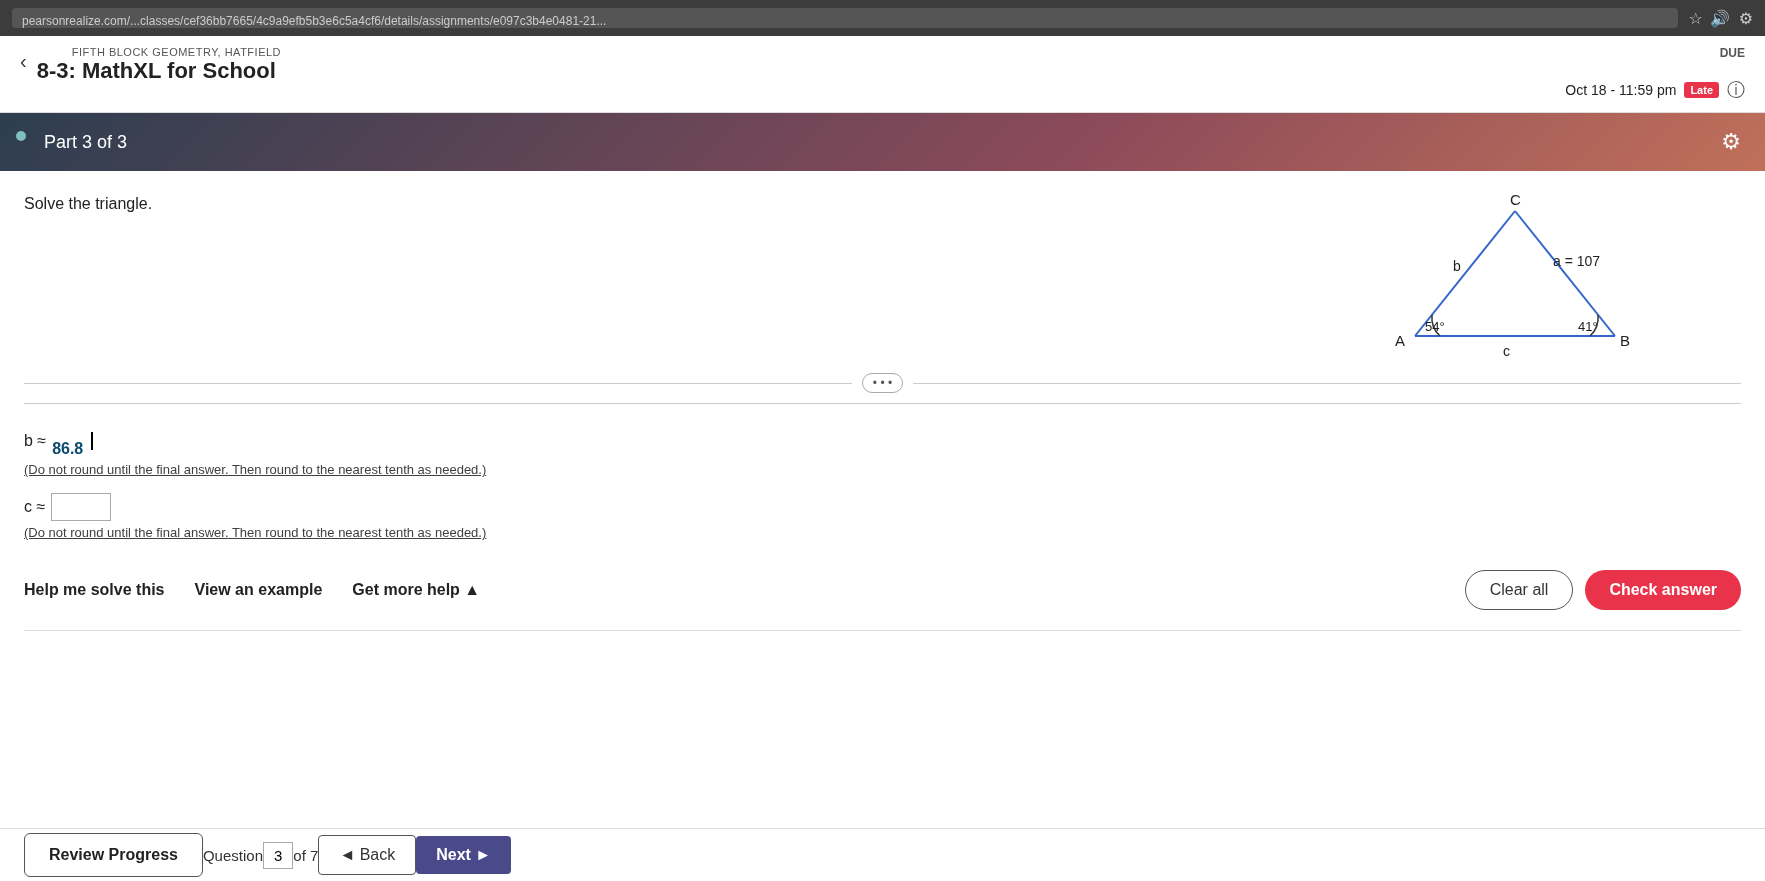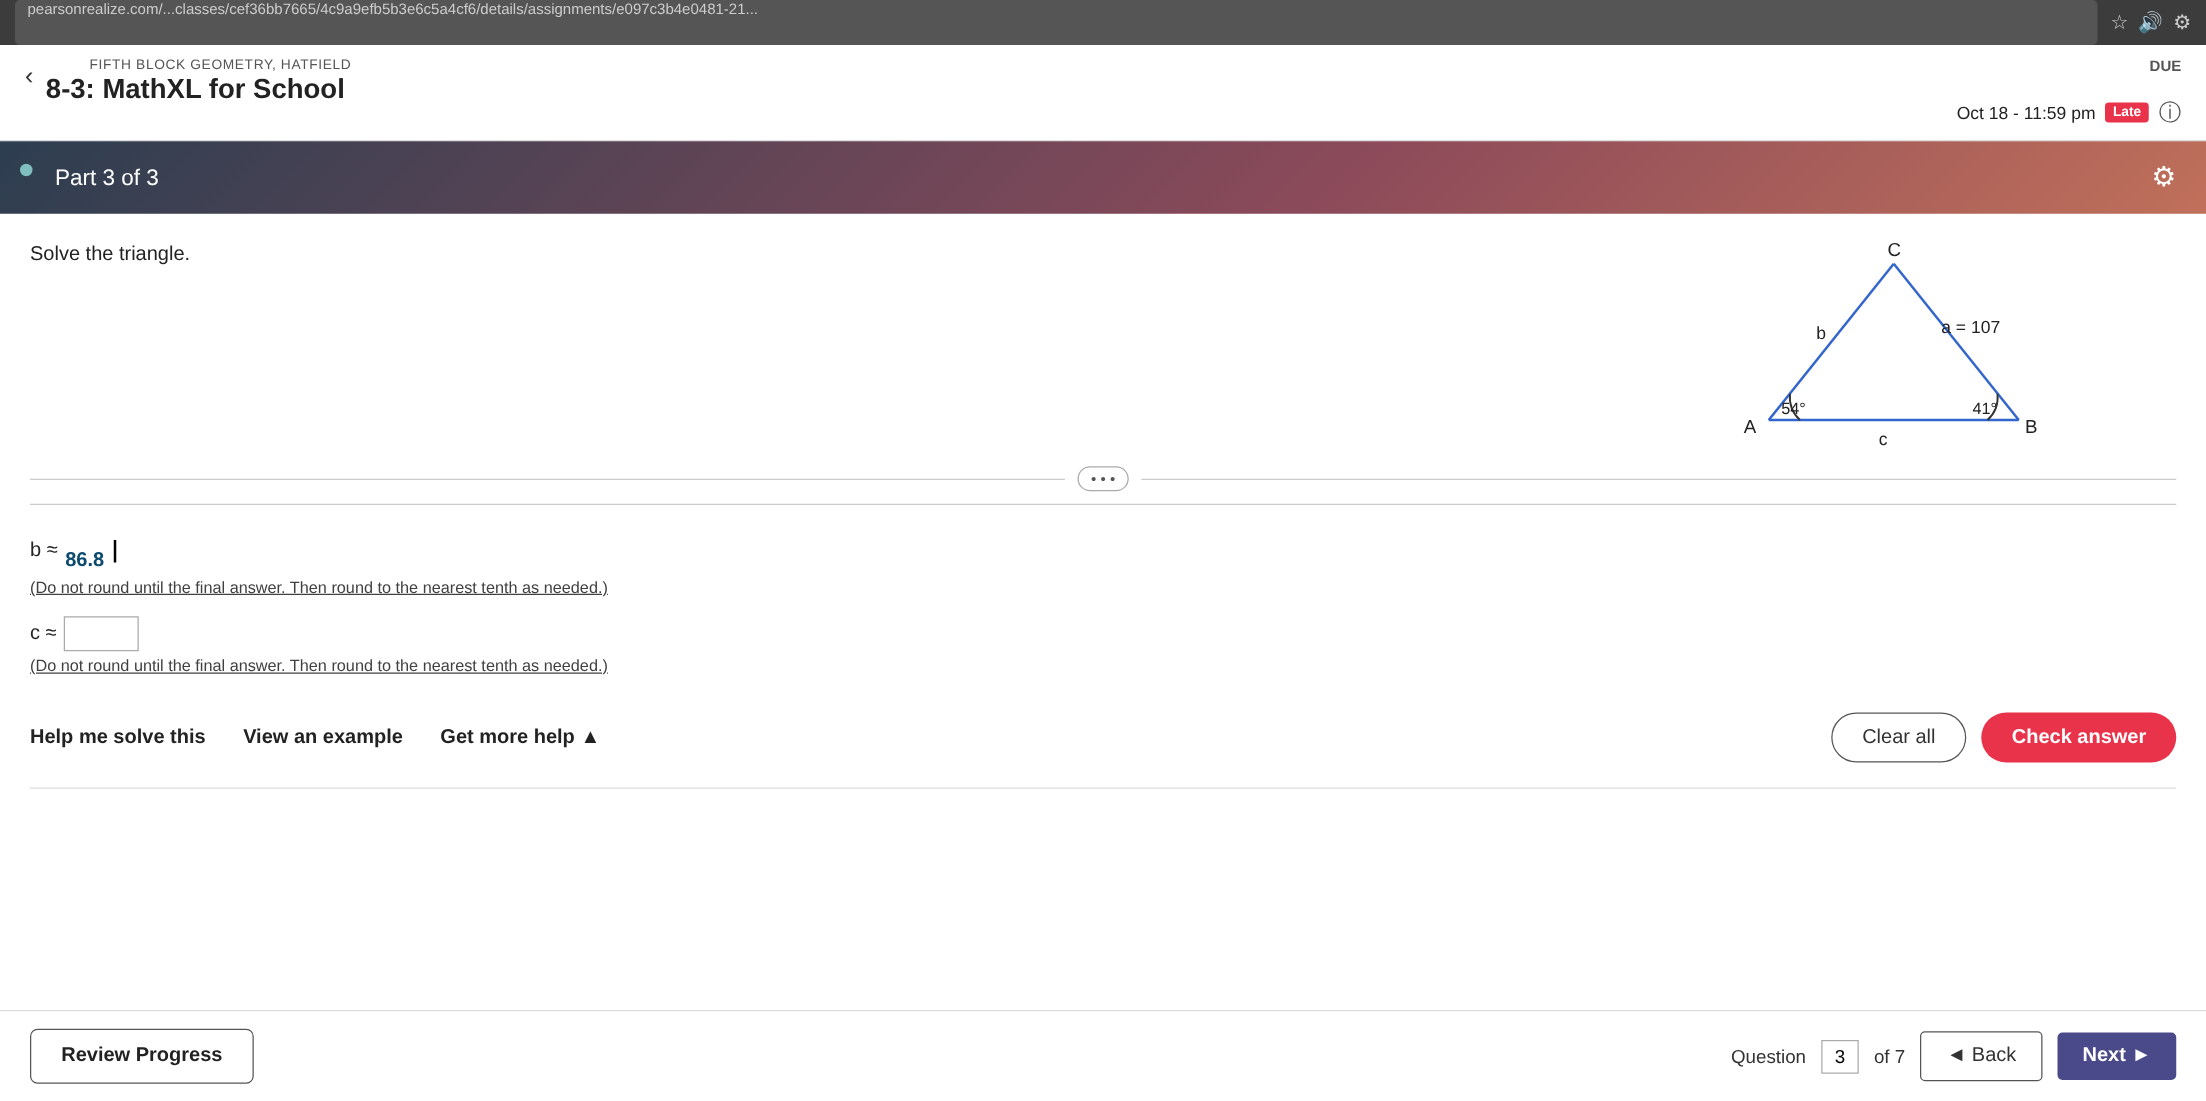--- a/index.html
+++ b/index.html
@@ -17,23 +17,23 @@
       height: 36px;
       display: flex;
       align-items: center;
       padding: 0 12px;
       gap: 10px;
     }
     .browser-url {
       flex: 1;
       background: #555;
       border-radius: 4px;
-      height: 36px;
-      display: flex;
-      align-items: flex-start;
+      height: 20px;
+      display: flex;
+      align-items: flex-end;
       padding: 0 10px;
       color: #ccc;
       font-size: 12px;
     }
     .browser-icons {
       display: flex;
       gap: 8px;
       align-items: center;
     }
     .browser-icon-btn {
@@ -252,41 +252,39 @@
       font-size: 16px;
       color: #fff;
       cursor: pointer;
       font-weight: bold;
     }
 
     
     .footer {
       background: #fff;
       border-top: 1px solid #ddd;
-      padding: 14px 24px;
-      display: flex;
-      align-items: center;
-      justify-content: space-between;
+      padding: 4px 24px;
+      display: flex;
+      align-items: center;
     }
 
     .review-progress-btn {
       background: #fff;
       border: 1.5px solid #555;
       border-radius: 6px;
       padding: 12px 24px;
       font-size: 16px;
       font-weight: bold;
       color: #222;
       cursor: pointer;
     }
 
     .nav-section {
       display: flex;
       align-items: center;
-      gap: 12px;
     }
     .question-label {
       font-size: 15px;
       color: #333;
     }
     .question-num-box {
       border: 1px solid #aaa;
       padding: 4px 10px;
       font-size: 15px;
       min-width: 30px;

